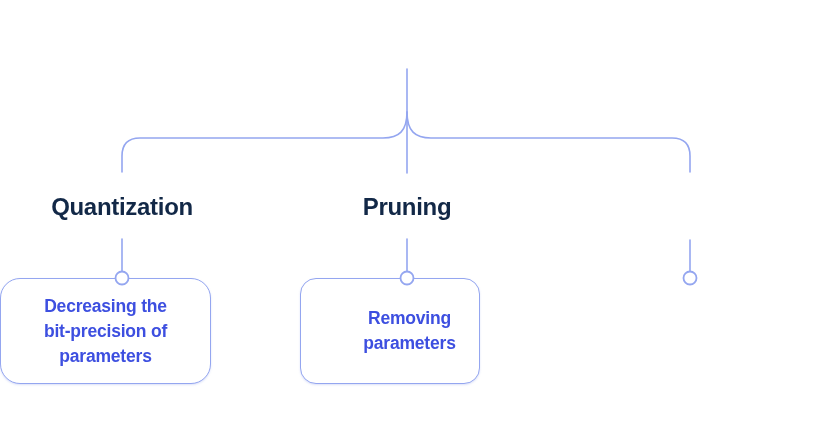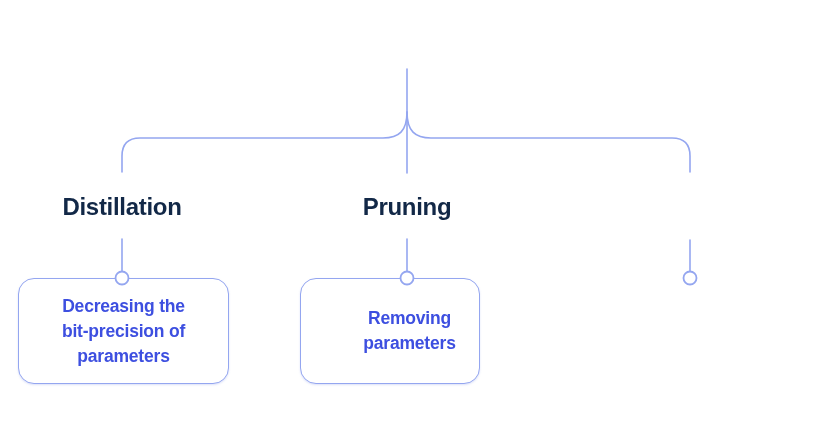--- a/index.html
+++ b/index.html
@@ -81,21 +81,21 @@
     height: 106px;
     background: #ffffff;
     border: 1.5px solid var(--line-blue);
     border-radius: 16px;
     box-shadow: 0 1px 2px rgba(120, 140, 230, 0.25);
     display: flex;
     align-items: center;
     justify-content: center;
     z-index: 2;
   }
-  .desc-box.b1 { left: 18px;  width: 211px; }
+  .desc-box.b1 { left: 0;  width: 211px; border-radius: 20px; }
   .desc-box.b2 { left: 300px; width: 180px; padding-left: 39px; }
   .desc-box.b3 { left: 589px; width: 214px; }
 
   .desc-text {
     font-size: 17.5px;
     font-weight: 700;
     line-height: 25px;
     letter-spacing: -0.2px;
     text-align: center;
     color: var(--box-text-blue);
@@ -113,21 +113,21 @@
     <path class="connector" d="M407 112 C407 131 399 138 383 138 L140 138 Q122 138 122 156 L122 172"></path>
     <path class="connector" d="M407 112 C407 131 415 138 431 138 L672 138 Q690 138 690 156 L690 172"></path>
     <path class="connector" d="M122 239 L122 272"></path>
     <path class="connector" d="M407 239 L407 272"></path>
     <path class="connector" d="M690 240 L690 272"></path>
     <circle class="node" cx="122" cy="278" r="6.5"></circle>
     <circle class="node" cx="407" cy="278" r="6.5"></circle>
     <circle class="node" cx="690" cy="278" r="6.5"></circle>
   </svg>
 
-  <div class="branch-label l1">Distillation</div>
+  <div class="branch-label l1">Quantization</div>
 
   <div class="branch-label l2">Pruning</div>
 
 
   <div class="desc-box b1">
     <div class="desc-text">Decreasing the
 bit-precision of
 parameters</div>
   </div>
 

